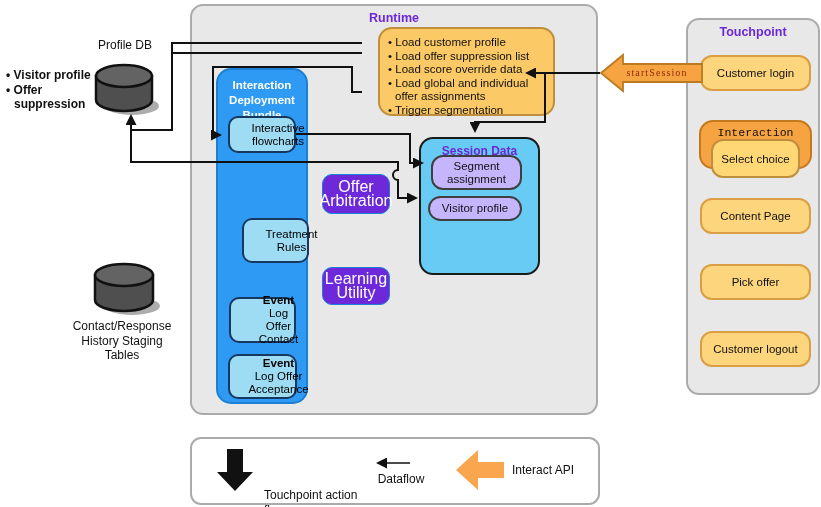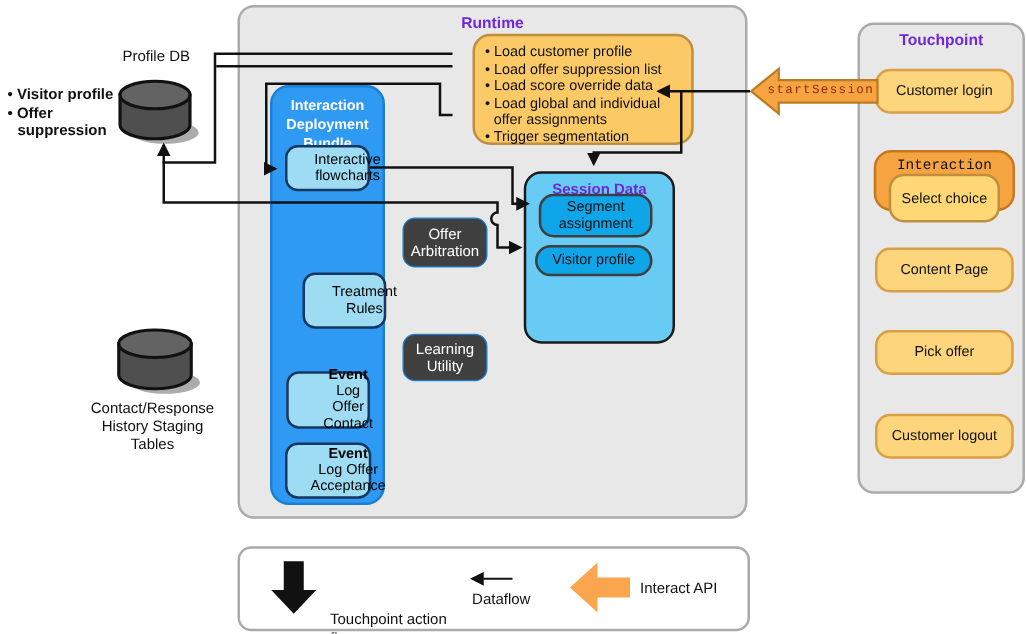--- a/index.html
+++ b/index.html
@@ -27,49 +27,49 @@
   }
   .bundle-title{
     position:absolute;left:0;right:0;top:8px;text-align:center;
     color:#fff;font-weight:bold;font-size:11.5px;line-height:15px;
   }
   .lblue{
     background:#9EDCF3;border:2px solid #16375F;border-radius:10px;
     font-size:11.5px;line-height:13px;color:#000;padding-left:32px;
   }
   .bluebox{
-    background:#404040;border:1.5px solid #1B7FD4;border-radius:10px;
-    color:#fff;font-size:12px;line-height:14px;
+    background:#6d28d9;border:1.5px solid #1B7FD4;border-radius:10px;
+    color:#fff;font-size:16px;line-height:14px;
   }
   .session{
     background:#68CBF4;border:2px solid #1B1B1B;border-radius:14px;
   }
   .graybox{
-    background:#0ea5e9;border:2px solid #3F3F3F;border-radius:12px;
+    background:#c4b5fd;border:2px solid #3F3F3F;border-radius:12px;
     font-size:11.5px;line-height:13px;
   }
   .tp-yellow{
     background:#FCD57C;border:2px solid #DA9F44;border-radius:12px;
     font-size:11.5px;
   }
   .tp-orange{
     background:#F6A341;border:2px solid #C5791F;border-radius:14px;
   }
   .tp-orange .lbl{position:absolute;left:0;right:0;top:4px;text-align:center;font-size:11.5px;font-family:Liberation Mono, monospace;}
   .sel-choice{
     background:#FFD875;border:2px solid #BF8E3E;border-radius:12px;font-size:11.5px;
   }
   .smalltext{font-size:12px;line-height:14.5px;}
   .legendbox{
     background:#fff;border:2px solid #ABABAB;border-radius:11px;
   }
   .legend-label{font-size:12px;line-height:14.5px;}
   .ss-label{
-    font-family:Liberation Mono, monospace;font-size:10px;letter-spacing:1.1px;
-    color:#8F2B10;text-align:left;
+    font-family:Liberation Serif, serif;font-size:10px;letter-spacing:1.1px;
+    color:#8F2B10;text-align:center;
   }
   svg{display:block;}
   #wires{position:absolute;left:0;top:0;pointer-events:none;}
   .z1{z-index:1}.z2{z-index:2}.z3{z-index:3}.z4{z-index:4}
 </style>
 </head>
 <body>
 
 <div id="stage">
 

